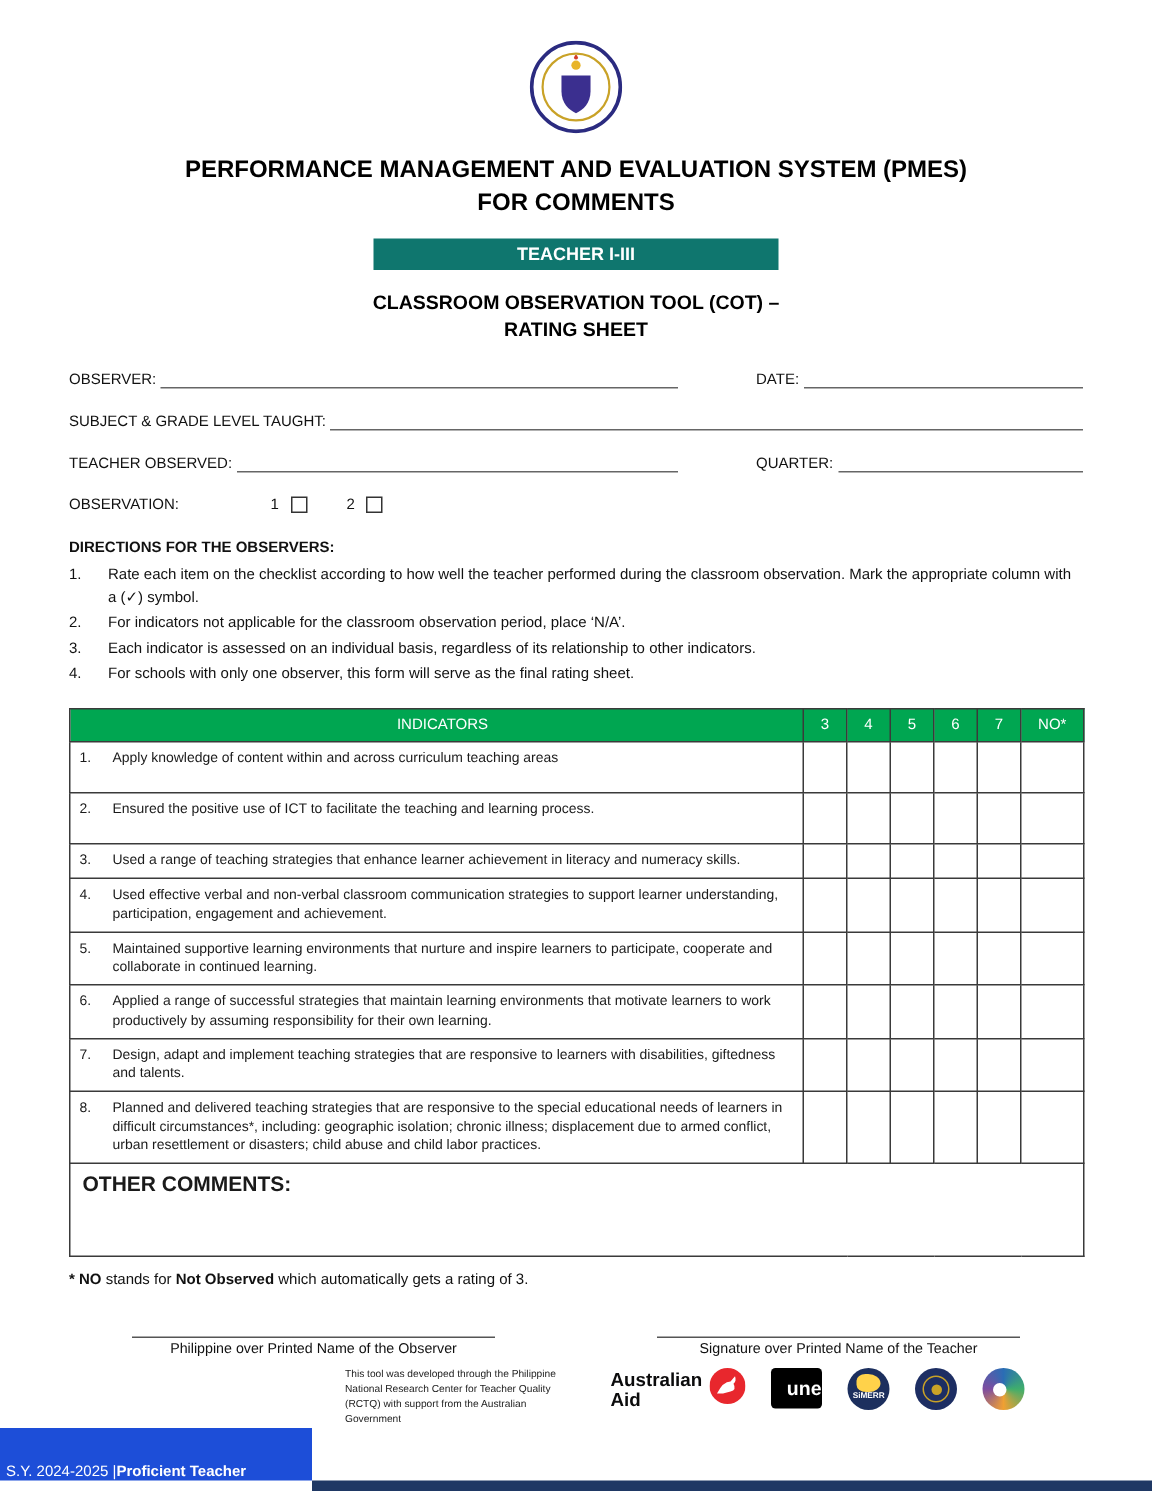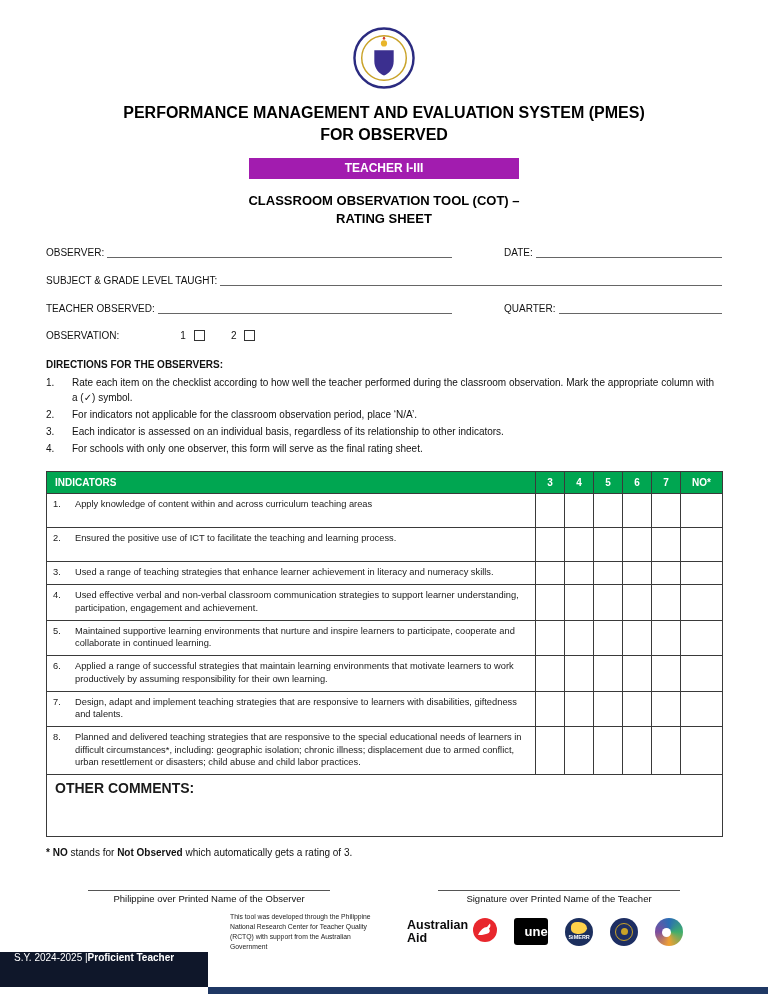--- a/index.html
+++ b/index.html
@@ -5,21 +5,21 @@
 <style>
   * { box-sizing: border-box; margin: 0; padding: 0; }
   body { background: #ffffff; font-family: "Liberation Sans", sans-serif; }
   .page {
     position: relative; width: 768px; height: 994px; margin: 0 auto;
     background: #ffffff; color: #1a1a1a; overflow: hidden;
   }
   .seal-wrap { display: flex; justify-content: center; padding-top: 27px; }
   .title { text-align: center; font-weight: bold; font-size: 16px; line-height: 1.35; color: #000; margin-top: 9px; }
   .banner {
-    width: 270px; margin: 13px auto 0; background: #a21caf; color: #fff;
+    width: 270px; margin: 13px auto 0; background: #0f766e; color: #fff;
     font-weight: bold; font-size: 12px; text-align: center; padding: 3px 0 4px;
   }
   .subtitle { text-align: center; font-weight: bold; font-size: 13px; line-height: 1.4; color: #000; margin-top: 13px; }
 
   .form-section { margin: 17px 46px 0; font-size: 10px; color: #111; }
   .form-row { display: flex; align-items: flex-end; margin-bottom: 16px; }
   .lbl { white-space: nowrap; padding-right: 3px; }
   .line { border-bottom: 1px solid #666; height: 12px; }
   .grow { flex: 1; }
   .right-col { width: 218px; margin-left: 52px; display: flex; align-items: flex-end; }
@@ -28,39 +28,39 @@
   .checkbox { width: 11px; height: 11px; border: 1.3px solid #333; background: #fff; display: inline-block; }
 
   .directions { margin: 4px 46px 0; font-size: 10px; line-height: 1.5; color: #111; }
   .dir-heading { font-weight: bold; margin-bottom: 3px; }
   .dir-item { display: flex; margin-bottom: 2px; }
   .dir-num { width: 26px; flex-shrink: 0; }
   .dir-text { flex: 1; }
 
   .cot-table { margin: 15px auto 0; margin-left: 46px; width: 676px; border-collapse: collapse; table-layout: fixed; font-size: 9.3px; }
   .cot-table td, .cot-table th { border: 1px solid #3a3a3a; }
-  .cot-table th { background: #00A651; color: #ffffff; font-size: 10px; height: 22px; font-weight: bold; }
+  .cot-table th { background: #00A651; color: #ffffff; font-size: 10px; height: 22px; font-weight: normal; text-align: center; }
   .th-ind { text-align: left; padding-left: 8px; }
   .ind { vertical-align: top; padding: 4px 8px 6px 6px; }
   .ind.tall { padding-bottom: 17px; }
   .iw { display: flex; line-height: 1.32; }
   .num { width: 22px; flex-shrink: 0; }
   .txt { flex: 1; }
   .rc { background: #fff; }
   .oc-cell { height: 62px; vertical-align: top; padding: 5px 8px; }
   .oc-label { font-weight: bold; font-size: 14px; }
 
   .footnote { margin: 10px 46px 0; font-size: 10px; color: #111; }
   .footnote b { font-weight: bold; }
 
   .signatures { display: flex; justify-content: space-between; margin: 32px 88px 0; }
   .sig-block { width: 242px; text-align: center; font-size: 9.5px; color: #111; }
   .sig-line { border-top: 1px solid #555; height: 3px; }
 
-  .footer { position: absolute; left: 230px; top: 912px; display: flex; align-items: center; gap: 17px; }
+  .footer { position: absolute; left: 230px; top: 912px; display: flex; align-items: flex-start; gap: 17px; }
   .credit { width: 160px; font-size: 6.8px; line-height: 1.45; color: #222; }
 
   .aus-aid { display: flex; align-items: center; gap: 5px; }
   .aus-aid-text { font-weight: bold; font-size: 12.5px; line-height: 1.02; color: #0b0b0c; }
   .une {
     width: 34px; height: 27px; background: #000; color: #fff; border-radius: 3px;
     display: flex; align-items: center; justify-content: center;
     font-weight: bold; font-size: 13px; text-transform: lowercase; padding-left: 10px;
   }
   .simerr { position: relative; width: 28px; height: 28px; border-radius: 50%; background: #1c2f5e; overflow: hidden; }
@@ -68,22 +68,22 @@
   .simerr-text { position: absolute; bottom: 6px; width: 100%; text-align: center; font-size: 5.5px; font-weight: bold; color: #fff; }
   .pnu { width: 28px; height: 28px; border-radius: 50%; background: #1d2e63; display: flex; align-items: center; justify-content: center; }
   .pnu-inner { width: 18px; height: 18px; border: 1.5px solid #c9a227; border-radius: 50%; display: flex; align-items: center; justify-content: center; }
   .pnu-core { width: 7px; height: 7px; background: #c9a227; border-radius: 50%; }
   .rctq { position: relative; width: 28px; height: 28px; border-radius: 50%;
     background: conic-gradient(#2a6db5, #3fae6c, #f0a032, #7d4da0, #2a6db5); }
   .rctq-core { position: absolute; top: 10px; left: 7px; width: 9px; height: 9px; background: #fff; border-radius: 50%; }
 
   .badge {
     position: absolute; left: 0; top: 952px; width: 208px; height: 35px;
-    background: #0f172a; color: #fff; font-size: 10px;
-    display: flex; align-items: flex-start; padding-left: 14px;
+    background: #1d4ed8; color: #fff; font-size: 10px;
+    display: flex; align-items: flex-end; padding-left: 4px;
   }
   .badge b { font-weight: bold; }
   .navy-bar { position: absolute; left: 208px; top: 987px; width: 560px; height: 7px; background: #1F3864; }
 </style>
 </head>
 <body>
 
 <div class="page">
 
   <div class="seal-wrap">
@@ -93,21 +93,21 @@
         <circle cx="32" cy="32" r="23" fill="#ffffff" stroke="#c9a227" stroke-width="1.5"></circle>
         <path d="M22 24 h20 v11 c0 8 -5 13 -10 15 c-5 -2 -10 -7 -10 -15 z" fill="#3b2f8f"></path>
         <circle cx="32" cy="17" r="3.2" fill="#e8b52a"></circle>
         <path d="M30.5 12 q1.5 -4.5 3 0 q-1.5 2.2 -3 0 z" fill="#d23c2a"></path>
       </svg>
     </span>
   </div>
 
   <div class="title">
     <div>PERFORMANCE MANAGEMENT AND EVALUATION SYSTEM (PMES)</div>
-    <div>FOR OBSERVED</div>
+    <div>FOR COMMENTS</div>
   </div>
 
   <div class="banner">TEACHER I-III</div>
 
   <div class="subtitle">
     <div>CLASSROOM OBSERVATION TOOL (COT) –</div>
     <div>RATING SHEET</div>
   </div>
 
   <div class="form-section">

